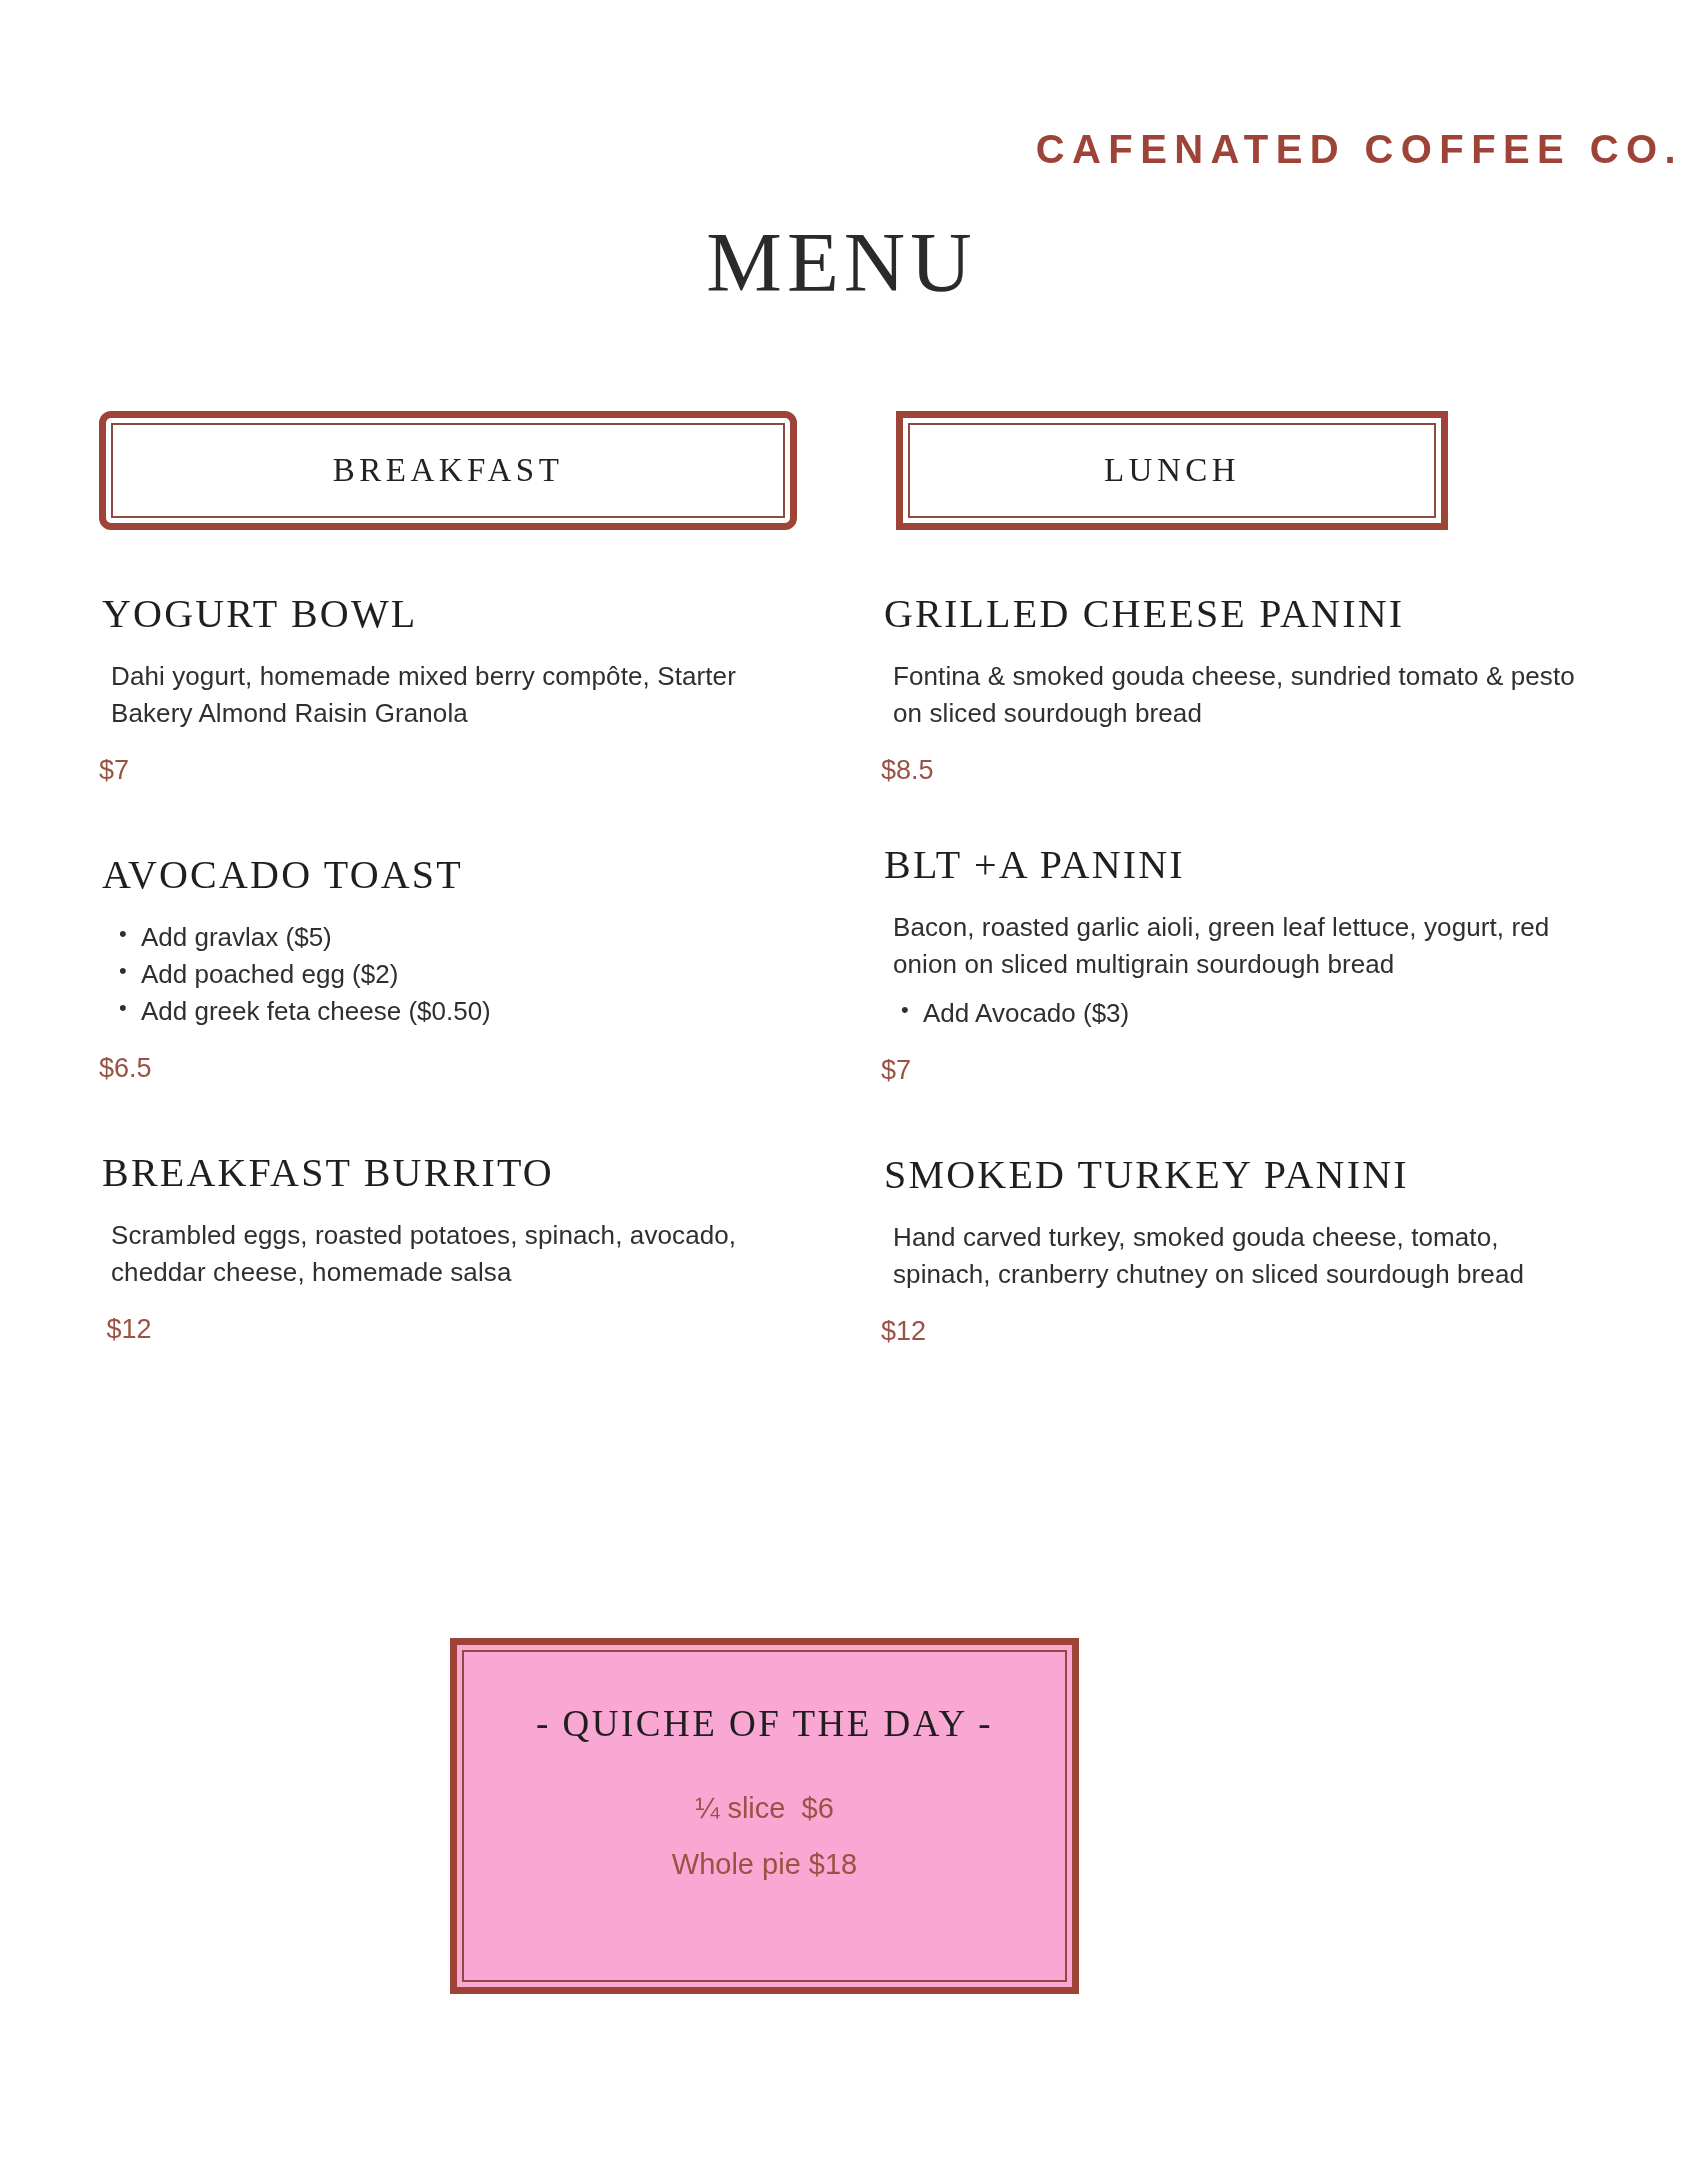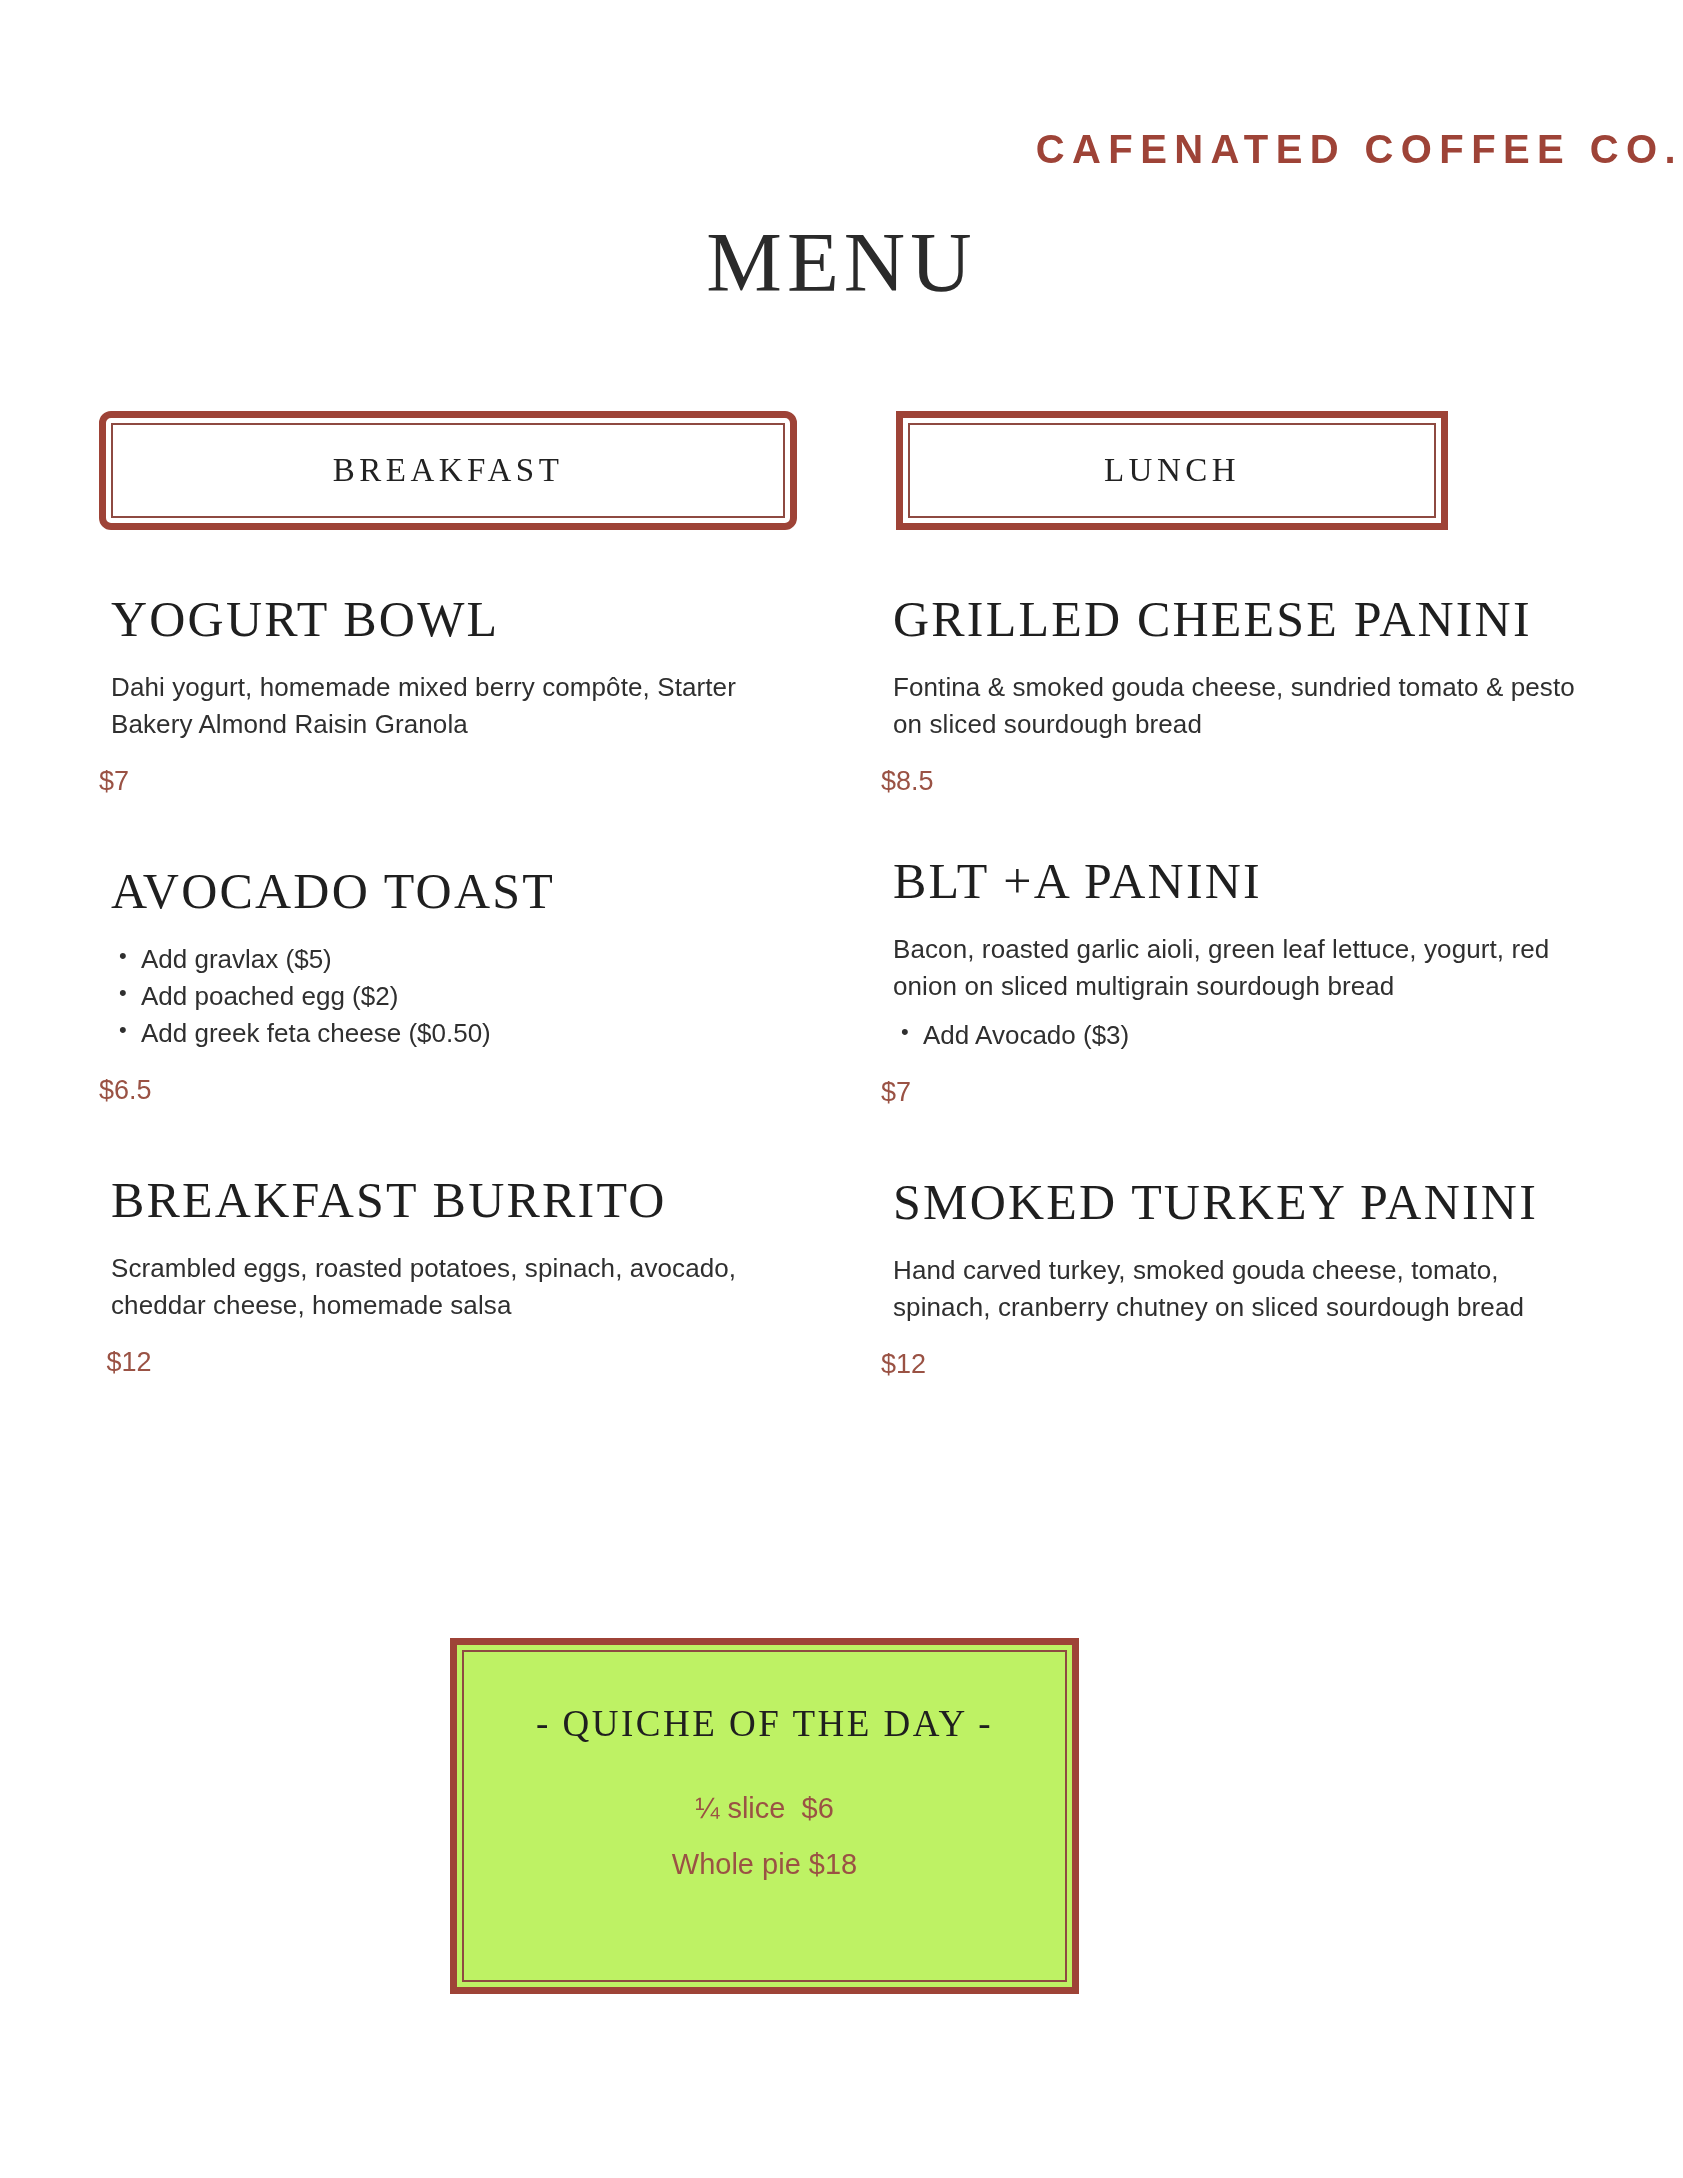--- a/index.html
+++ b/index.html
@@ -83,26 +83,26 @@
     position: absolute;
     top: 592px;
   }
   #col-breakfast { left: 99px; width: 723px; }
   #col-lunch     { left: 881px; width: 723px; }
 
   .menu-item { margin-bottom: 0; }
 
   .item-name {
     font-family: "Liberation Serif", serif;
-    font-size: 50px;
+    font-size: 40px;
     font-weight: 400;
     letter-spacing: 2.2px;
     color: #1f1f1f;
     line-height: 1.1;
-    margin: 0 0 22px 12px;
+    margin: 0 0 22px 3px;
     white-space: nowrap;
   }
 
   .item-desc {
     font-family: "Liberation Sans", sans-serif;
     font-size: 26px;
     font-weight: 400;
     color: #2f2f2f;
     line-height: 1.42;
     margin: 12px;
@@ -145,21 +145,21 @@
 
   
   #quiche-box {
     position: absolute;
     left: 450px;
     top: 1638px;
     width: 629px;
     height: 356px;
     box-sizing: border-box;
     border: 7px solid #9e4337;
-    background: #bef264;
+    background: #f9a8d4;
     padding: 5px;
   }
   #quiche-inner {
     box-sizing: border-box;
     border: 2px solid #8e4a41;
     height: 100%;
     text-align: center;
     padding-top: 50px;
   }
   .quiche-title {

